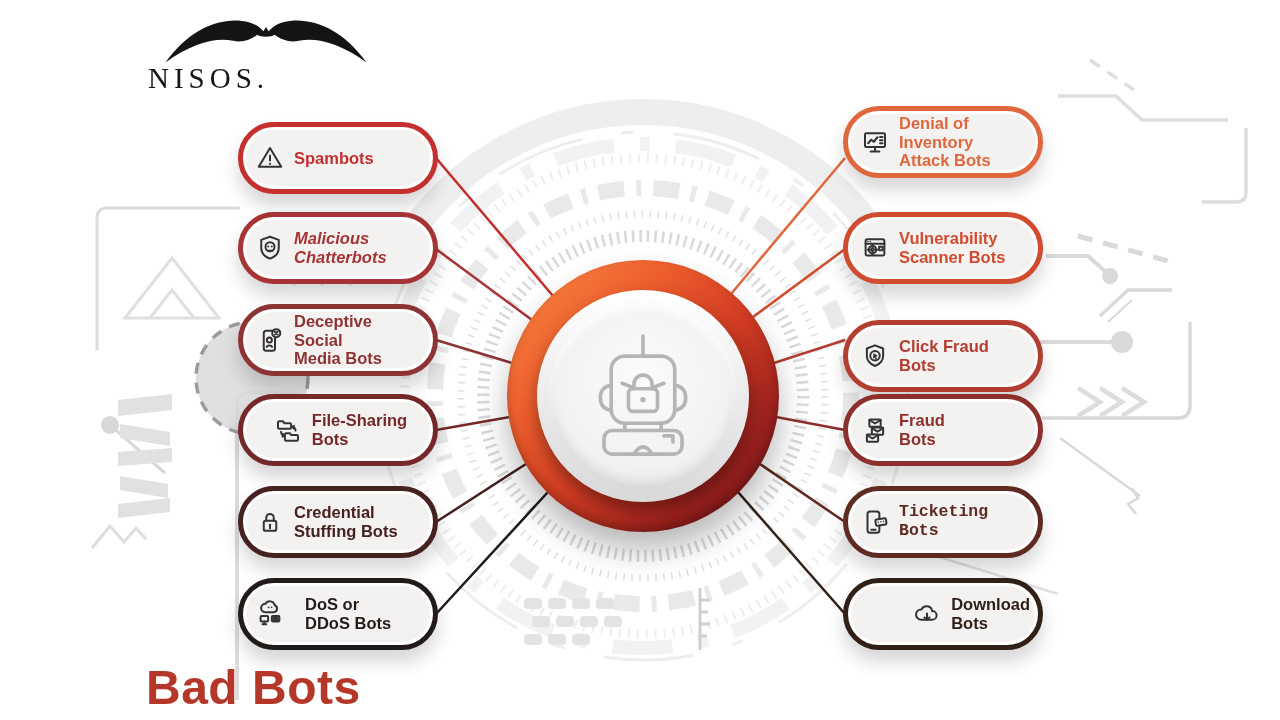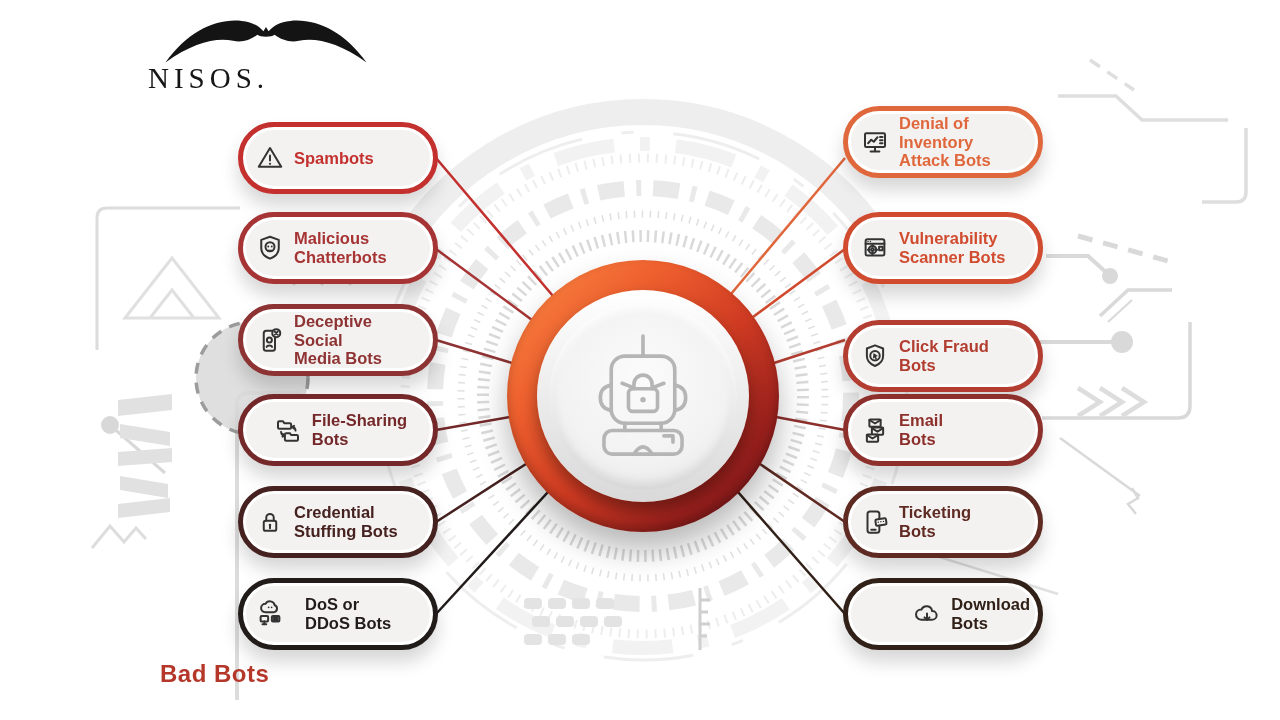--- a/index.html
+++ b/index.html
@@ -27,21 +27,21 @@
   .pill{position:absolute;width:200px;height:72px;border-radius:38px;background:#f4f2f1;
     border:5px solid var(--c,#c3302e);box-sizing:border-box;display:flex;align-items:center;
     gap:9px;padding:0 8px 0 12px;z-index:3;
     box-shadow:0 12px 18px rgba(0,0,0,.16), inset 0 0 0 3px #fff;}
   .pill.left{left:238px;} .pill.right{left:843px;}
   .picon{flex:0 0 30px;width:30px;height:30px;}
   .picon svg{width:30px;height:30px;}
   .plabel{font-size:16.5px;font-weight:700;line-height:1.15;color:var(--c,#c3302e);white-space:pre-line;}
 
   
-  .title{position:absolute;left:160px;top:660px;font-size:24px;font-weight:800;color:#b5372a;z-index:4;letter-spacing:.5px;}
+  .title{position:absolute;left:146px;top:660px;font-size:48px;font-weight:800;color:#b5372a;z-index:4;letter-spacing:.5px;}
 
   .ic{stroke:#333;fill:none;stroke-width:1.6;stroke-linecap:round;stroke-linejoin:round;}
 </style>
 </head>
 <body>
 
 <div id="stage">
 
   <svg class="bg" width="1280" height="720" viewBox="0 0 1280 720">
     <g fill="none">
@@ -152,21 +152,21 @@
     <span class="picon">
       <svg viewBox="0 0 24 24" class="ic">
           <path d="M12,4 L21,19 H3 Z"></path>
           <line x1="12" y1="10" x2="12" y2="14"></line>
           <circle cx="12" cy="16.6" r="0.9" fill="#333" stroke="none"></circle>
         </svg>
     </span>
     <span class="plabel">Spambots</span>
   </div>
 
-  <div class="pill left" style="top: 212px; --c: #a63434;">
+  <div class="pill left" style="top: 212px; font-style: italic; --c: #a63434;">
     <span class="picon">
       <svg viewBox="0 0 24 24" class="ic">
           <path d="M12,3 L19,5.5 V12 c0,4.5 -3,7 -7,8.5 C8,19 5,16.5 5,12 V5.5 Z"></path>
           <circle cx="12" cy="11" r="3.6"></circle>
           <circle cx="10.6" cy="10.8" r="0.8" fill="#333" stroke="none"></circle>
           <circle cx="13.4" cy="10.8" r="0.8" fill="#333" stroke="none"></circle>
           <path d="M10.5,14.2 h3"></path>
         </svg>
     </span>
     <span class="plabel">Malicious
@@ -276,25 +276,25 @@
     <span class="picon">
       <svg viewBox="0 0 24 24" class="ic">
           <rect x="7.5" y="3.5" width="9" height="5.8" rx="0.6" fill="#f4f2f1"></rect>
           <path d="M7.5,4 l4.5,2.8 4.5,-2.8"></path>
           <rect x="9.5" y="10" width="9" height="5.8" rx="0.6" fill="#f4f2f1"></rect>
           <path d="M9.5,10.5 l4.5,2.8 4.5,-2.8"></path>
           <rect x="5.5" y="15.5" width="9" height="5.8" rx="0.6" fill="#f4f2f1"></rect>
           <path d="M5.5,16 l4.5,2.8 4.5,-2.8"></path>
         </svg>
     </span>
-    <span class="plabel">Email
-Bots</span>
-  </div>
-
-  <div class="pill right" style="top: 486px; --c: #5e2a22;">
+    <span class="plabel">Fraud
+Bots</span>
+  </div>
+
+  <div class="pill right" style="top: 486px; font-family: Liberation Mono, monospace; --c: #5e2a22;">
     <span class="picon">
       <svg viewBox="0 0 24 24" class="ic">
           <rect x="6" y="3.5" width="9.5" height="17" rx="2"></rect>
           <path d="M9,18.2 h3.5"></path>
           <rect x="12.5" y="9.5" width="8.5" height="5" rx="1" fill="#f4f2f1" transform="rotate(-8 16.7 12)"></rect>
           <circle cx="14.6" cy="12.1" r="0.6" fill="#333" stroke="none"></circle>
           <circle cx="16.7" cy="11.8" r="0.6" fill="#333" stroke="none"></circle>
           <circle cx="18.8" cy="11.5" r="0.6" fill="#333" stroke="none"></circle>
         </svg>
     </span>

